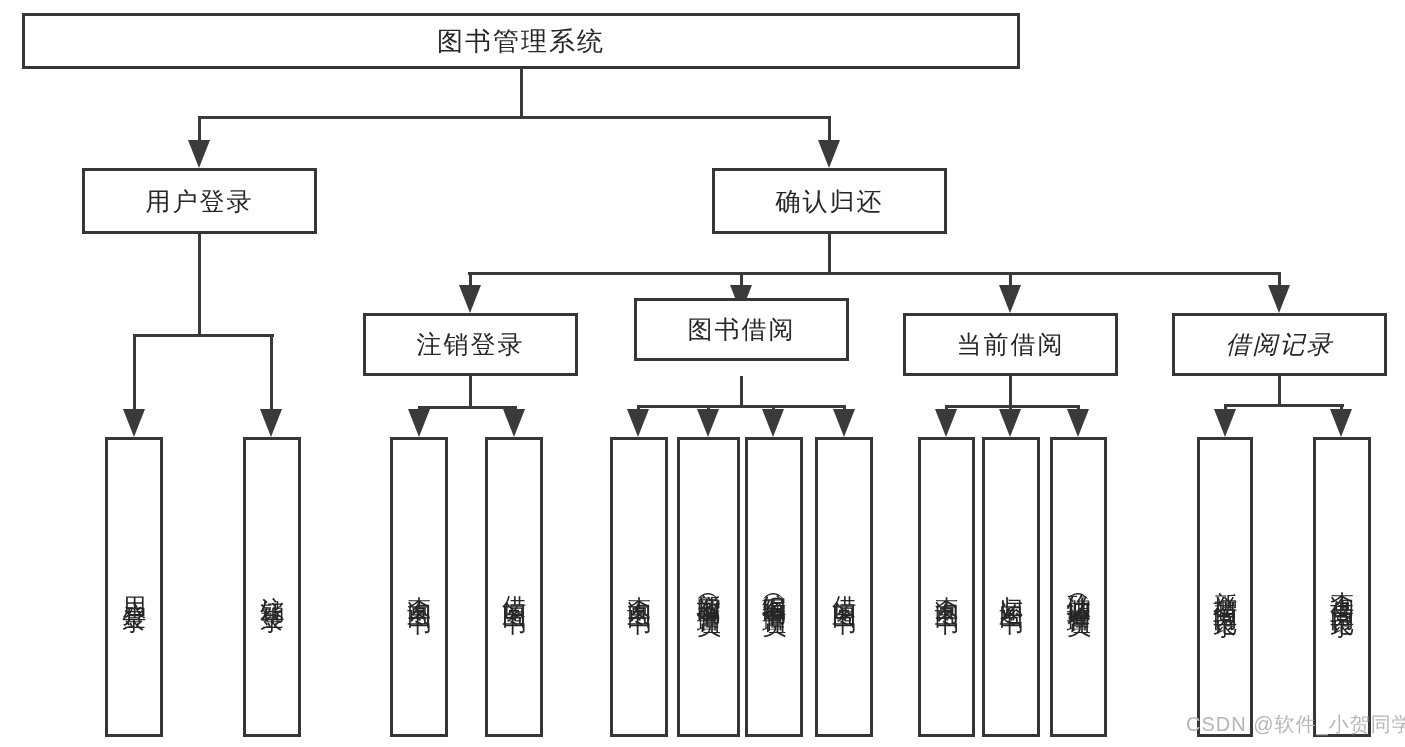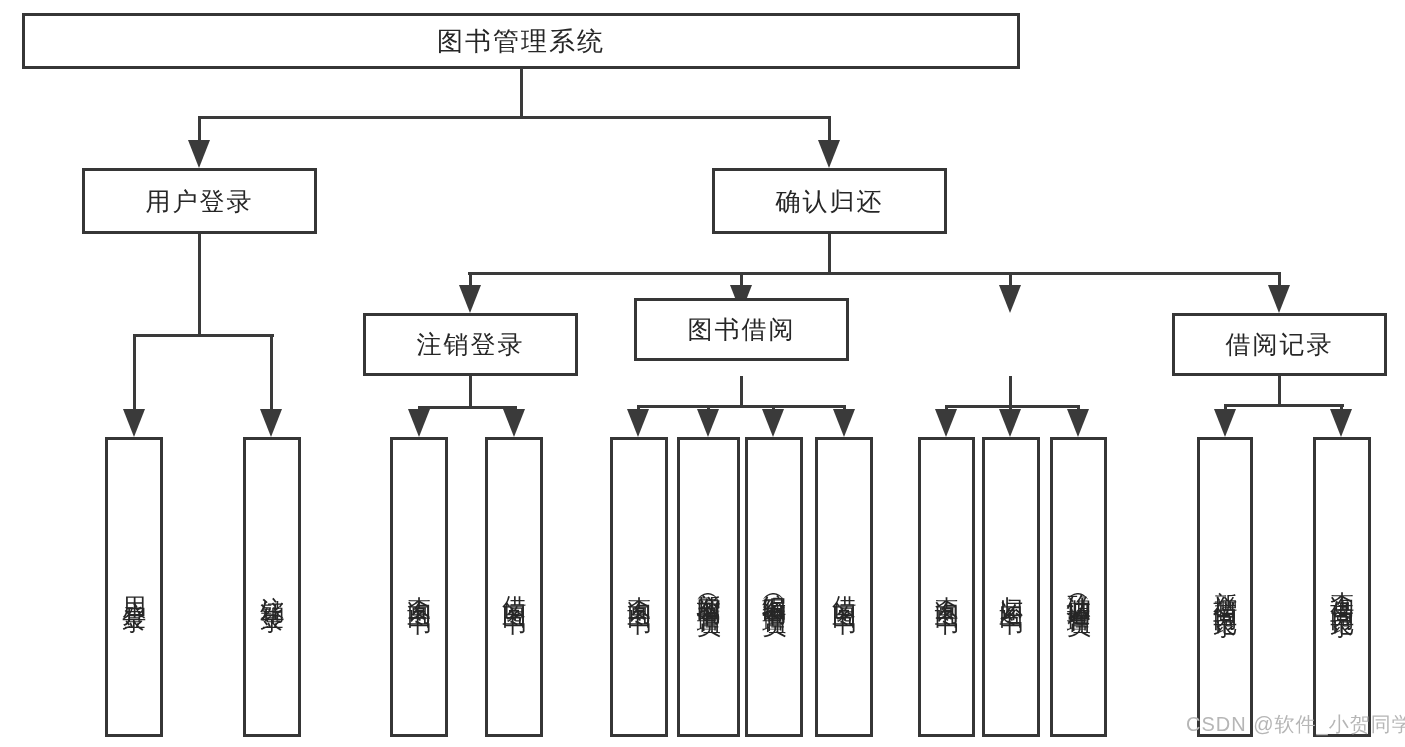--- a/index.html
+++ b/index.html
@@ -73,21 +73,24 @@
   <div class="arrow" style="left:999px;top:285px;"></div>
   <div class="vline" style="left:1278px;top:272px;height:16px;"></div>
   <div class="arrow" style="left:1268px;top:285px;"></div>
 
   <div class="hbox" style="left:363px;top:313px;width:215px;height:63px;">
     <span class="label">注销登录</span>
   </div>
   <div class="hbox" style="left:634px;top:298px;width:215px;height:63px;">
     <span class="label">图书借阅</span>
   </div>
-  <div class="hbox" style="left:1172px;top:313px;width:215px;height:63px;">
+  <div class="hbox" style="left:903px;top:313px;width:215px;height:63px;">
+    <span class="label">当前借阅</span>
+  </div>
+  <div class="hbox" style="left:1172px;top:313px;width:215px;height:63px;font-style:italic;">
     <span class="label">借阅记录</span>
   </div>
 
   <div class="vline" style="left:469px;top:376px;height:33px;"></div>
   <div class="hline" style="left:418px;top:406px;width:99px;"></div>
   <div class="vline" style="left:418px;top:406px;height:10px;"></div>
   <div class="arrow" style="left:408px;top:409px;"></div>
   <div class="vline" style="left:513px;top:406px;height:10px;"></div>
   <div class="arrow" style="left:503px;top:409px;"></div>
 

